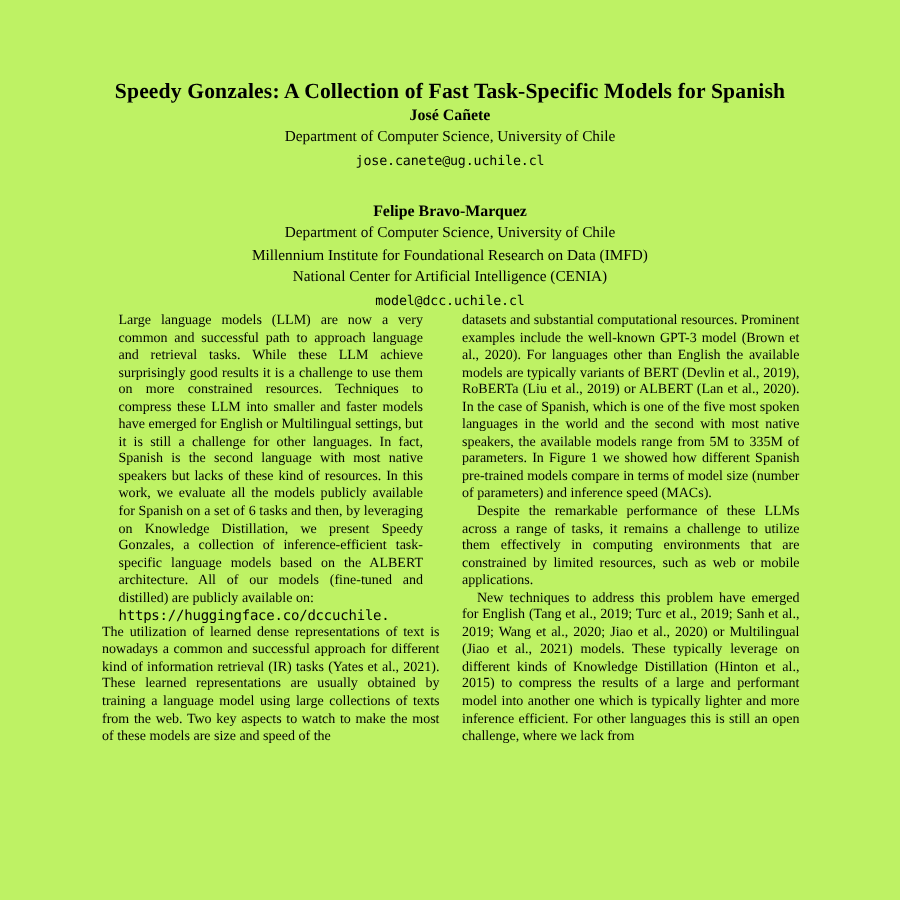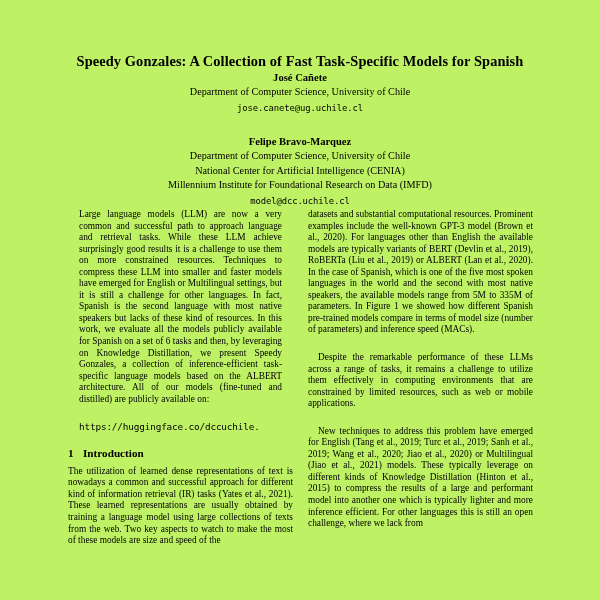--- a/index.html
+++ b/index.html
@@ -93,21 +93,21 @@
   p.body-text {
     font-size: 9.35px;
     line-height: 11.55px;
     text-align: justify;
     text-justify: inter-word;
     margin: 0;
     hyphens: manual;
   }
   p.body-text + p.body-text {
     text-indent: 10px;
-    margin-top: 16px;
+    margin-top: 0;
   }
   p.no-indent { text-indent: 0 !important; }
 
   .url-line {
     font-family: "DejaVu Sans Mono", "Liberation Mono", monospace;
     font-size: 8.3px;
     letter-spacing: -0.15px;
   }
 
   .section-heading {
@@ -134,38 +134,35 @@
 
     <div class="author-block">
       <div class="author-name">José Cañete</div>
       <div class="author-affil">Department of Computer Science, University of Chile</div>
       <div class="author-email">jose.canete@ug.uchile.cl</div>
     </div>
 
     <div class="author-block second">
       <div class="author-name">Felipe Bravo-Marquez</div>
       <div class="author-affil">Department of Computer Science, University of Chile</div>
+      <div class="author-affil">Millennium Institute for Foundational Research on Data (IMFD)</div>
       <div class="author-affil">National Center for Artificial Intelligence (CENIA)</div>
-      <div class="author-affil">Millennium Institute for Foundational Research on Data (IMFD)</div>
       <div class="author-email">model@dcc.uchile.cl</div>
     </div>
   </div>
 
   <div class="columns">
 
     <div class="col col-left">
 
       <div class="abstract-wrap">
         <p class="body-text no-indent">Large language models (LLM) are now a very common and successful path to approach language and retrieval tasks. While these LLM achieve surprisingly good results it is a challenge to use them on more constrained resources. Techniques to compress these LLM into smaller and faster models have emerged for English or Multilingual settings, but it is still a challenge for other languages. In fact, Spanish is the second language with most native speakers but lacks of these kind of resources. In this work, we evaluate all the models publicly available for Spanish on a set of 6 tasks and then, by leveraging on Knowledge Distillation, we present Speedy Gonzales, a collection of inference-efficient task-specific language models based on the ALBERT architecture. All of our models (fine-tuned and distilled) are publicly available on:</p>
         <p class="body-text no-indent url-line">https://huggingface.co/dccuchile.</p>
       </div>
 
-      <div class="section-heading">
-        <span class="secnum">1</span><span>Introduction</span>
-      </div>
 
       <p class="body-text no-indent">The utilization of learned dense representations of text is nowadays a common and successful approach for different kind of information retrieval (IR) tasks (Yates et al., 2021). These learned representations are usually obtained by training a language model using large collections of texts from the web. Two key aspects to watch to make the most of these models are size and speed of the</p>
     </div>
 
     <div class="col col-right">
       <p class="body-text no-indent">datasets and substantial computational resources. Prominent examples include the well-known GPT-3 model (Brown et al., 2020). For languages other than English the available models are typically variants of BERT (Devlin et al., 2019), RoBERTa (Liu et al., 2019) or ALBERT (Lan et al., 2020). In the case of Spanish, which is one of the five most spoken languages in the world and the second with most native speakers, the available models range from 5M to 335M of parameters. In Figure 1 we showed how different Spanish pre-trained models compare in terms of model size (number of parameters) and inference speed (MACs).</p>
       <p class="body-text gap-para">Despite the remarkable performance of these LLMs across a range of tasks, it remains a challenge to utilize them effectively in computing environments that are constrained by limited resources, such as web or mobile applications.</p>
       <p class="body-text gap-para">New techniques to address this problem have emerged for English (Tang et al., 2019; Turc et al., 2019; Sanh et al., 2019; Wang et al., 2020; Jiao et al., 2020) or Multilingual (Jiao et al., 2021) models. These typically leverage on different kinds of Knowledge Distillation (Hinton et al., 2015) to compress the results of a large and performant model into another one which is typically lighter and more inference efficient. For other languages this is still an open challenge, where we lack from</p>
     </div>
 

